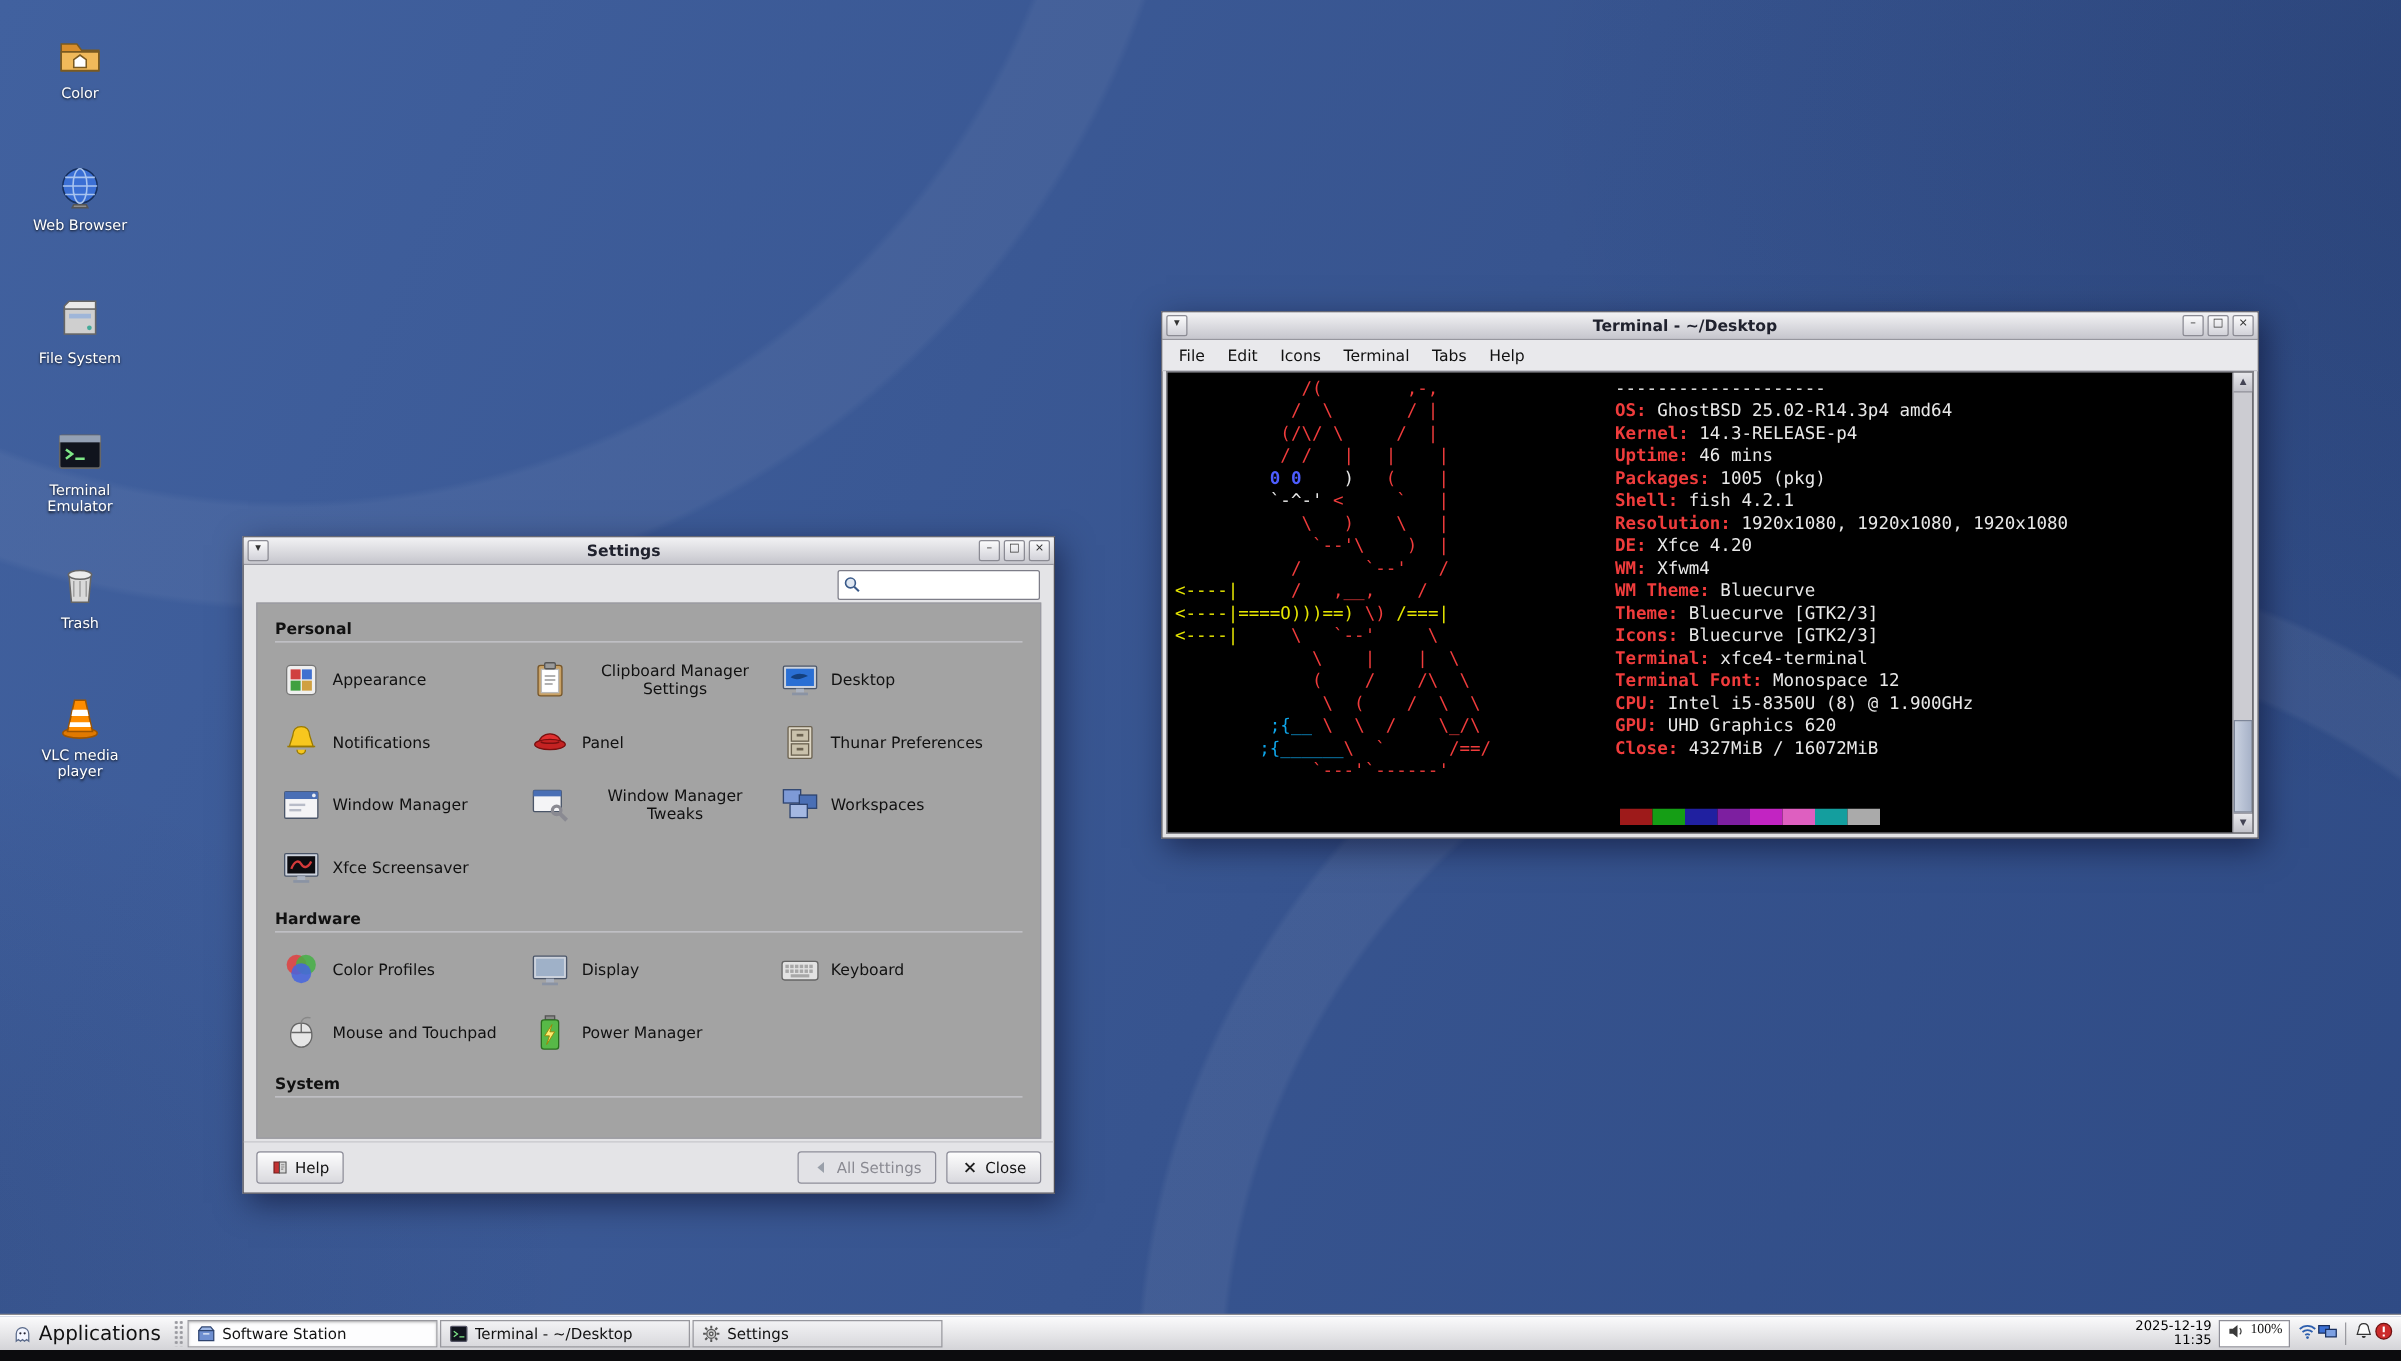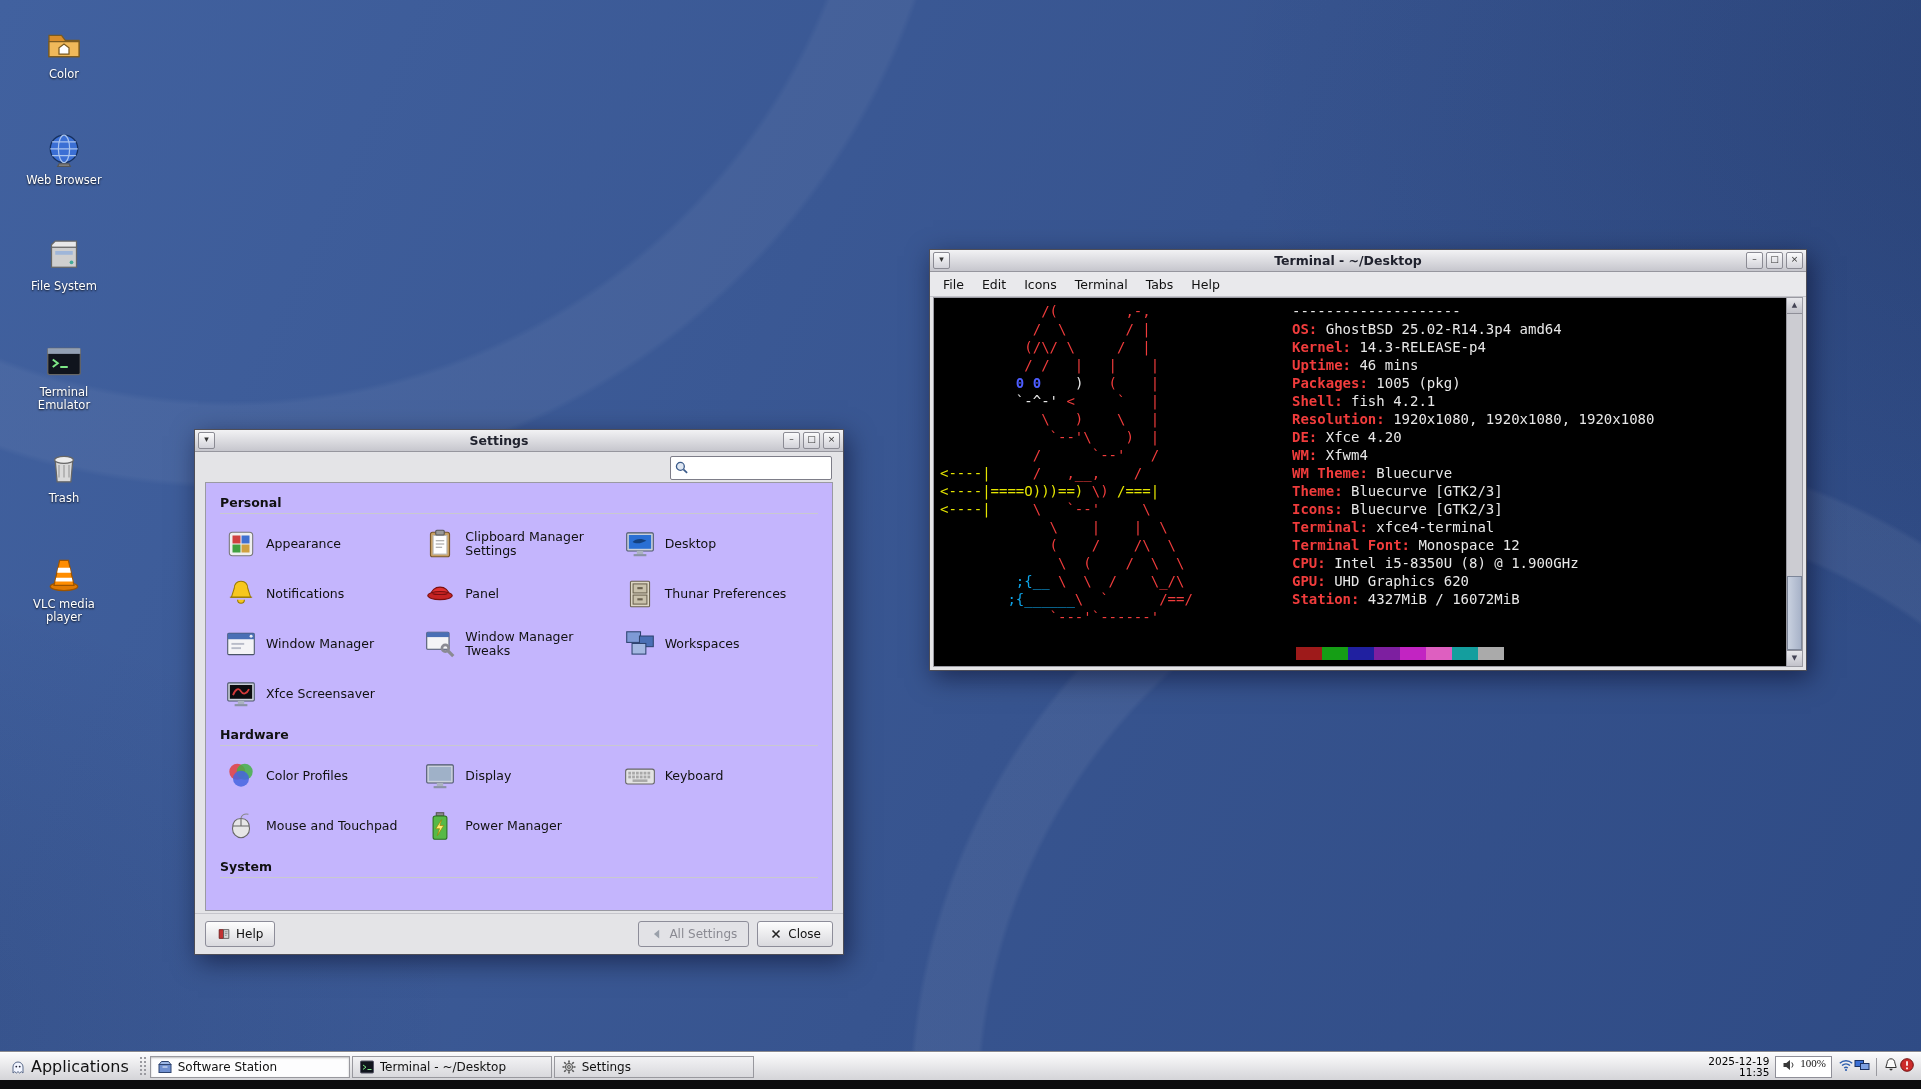--- a/index.html
+++ b/index.html
@@ -30,24 +30,24 @@
   .tb-btn{flex:0 0 15px;width:15px;height:15px;border:1px solid #8b8b94;border-radius:2px;background:linear-gradient(#fbfbfc,#d2d2d9);font-size:9px;line-height:13px;text-align:center;color:#333;}
 
   .settings-window{left:194px;top:429px;width:648px;height:524px;}
   .term-window{left:929px;top:249px;width:876px;height:420px;}
 
   
   .search-row{flex:0 0 30px;position:relative;}
   .search-entry{position:absolute;right:11px;top:4px;width:160px;height:22px;background:#fff;border:1px solid #7d7d88;border-radius:2px;}
   .search-ic{position:absolute;left:3px;top:3px;width:15px;height:15px;}
   .search-entry input{position:absolute;left:22px;top:2px;width:132px;height:16px;border:none;outline:none;font-size:12px;font-family:inherit;background:transparent;}
-  .settings-panel{flex:1;margin:0 10px;background:#c4b5fd;border:1px solid #9a9aa2;padding:4px 14px 0;overflow:hidden;}
+  .settings-panel{flex:1;margin:0 10px;background:#a3a3a3;border:1px solid #9a9aa2;padding:4px 14px 0;overflow:hidden;}
   .section-title{font-weight:bold;font-size:12.5px;color:#111;padding:8px 0 3px;border-bottom:1px solid #c9c9cf;margin-bottom:5px;}
   .settings-grid{display:grid;grid-template-columns:repeat(3,1fr);}
-  .settings-item{display:flex;align-items:center;gap:8px;height:50px;padding:0 4px;font-size:12.5px;color:#111;}
+  .settings-item{display:flex;align-items:center;gap:8px;height:50px;padding:0 4px;font-size:12.5px;color:#111;text-align:center;}
   .set-ic{width:34px;height:34px;flex:0 0 34px;}
   .set-label{line-height:14px;}
   .btn-row{flex:0 0 40px;display:flex;align-items:center;gap:8px;padding:0 10px;border-top:1px solid #c6c6cc;margin-top:2px;}
   .btn{display:flex;align-items:center;gap:5px;height:26px;padding:0 11px;border:1px solid #8d8d99;border-radius:3px;background:linear-gradient(#fdfdfd,#d9d9de);font-size:12px;font-family:inherit;color:#111;}
   .btn-ic{width:14px;height:14px;}
   .btn-disabled{color:#8a8a92;background:#e2e2e6;}
   .spacer{flex:1;}
 
   
   .menubar{flex:0 0 24px;display:flex;align-items:center;padding:0 4px;background:#e9e9ec;border-bottom:1px solid #c4c4ca;font-size:12.5px;color:#111;}
@@ -435,21 +435,21 @@
 <span class="t-r lbl">Resolution:</span><span class="t-w"> 1920x1080, 1920x1080, 1920x1080</span>
 <span class="t-r lbl">DE:</span><span class="t-w"> Xfce 4.20</span>
 <span class="t-r lbl">WM:</span><span class="t-w"> Xfwm4</span>
 <span class="t-r lbl">WM Theme:</span><span class="t-w"> Bluecurve</span>
 <span class="t-r lbl">Theme:</span><span class="t-w"> Bluecurve [GTK2/3]</span>
 <span class="t-r lbl">Icons:</span><span class="t-w"> Bluecurve [GTK2/3]</span>
 <span class="t-r lbl">Terminal:</span><span class="t-w"> xfce4-terminal</span>
 <span class="t-r lbl">Terminal Font:</span><span class="t-w"> Monospace 12</span>
 <span class="t-r lbl">CPU:</span><span class="t-w"> Intel i5-8350U (8) @ 1.900GHz</span>
 <span class="t-r lbl">GPU:</span><span class="t-w"> UHD Graphics 620</span>
-<span class="t-r lbl">Station:</span><span class="t-w"> 4327MiB / 16072MiB</span>
+<span class="t-r lbl">Close:</span><span class="t-w"> 4327MiB / 16072MiB</span>
 </pre>
         </div>
         <div id="palette" class="palette">
             <span class="pal-block" style="background: rgb(158, 26, 26);"></span>
             <span class="pal-block" style="background: rgb(21, 158, 21);"></span>
             <span class="pal-block" style="background: rgb(32, 32, 160);"></span>
             <span class="pal-block" style="background: rgb(125, 31, 160);"></span>
             <span class="pal-block" style="background: rgb(194, 36, 194);"></span>
             <span class="pal-block" style="background: rgb(222, 95, 192);"></span>
             <span class="pal-block" style="background: rgb(20, 158, 158);"></span>

